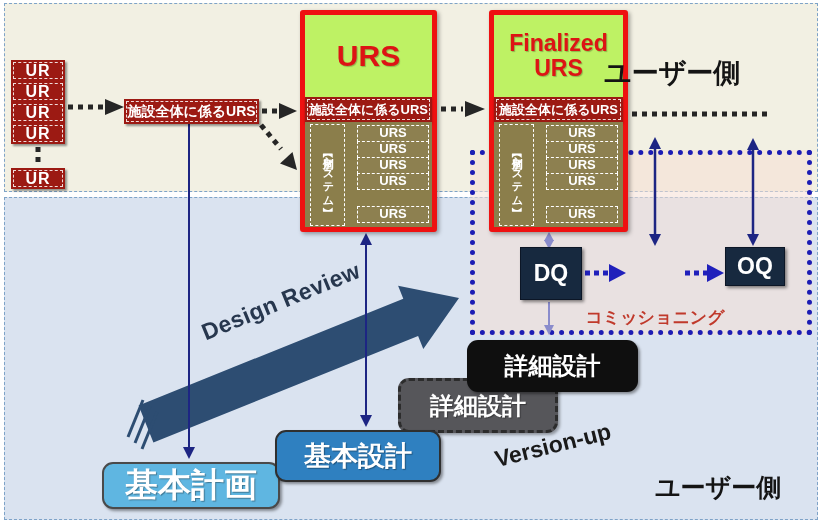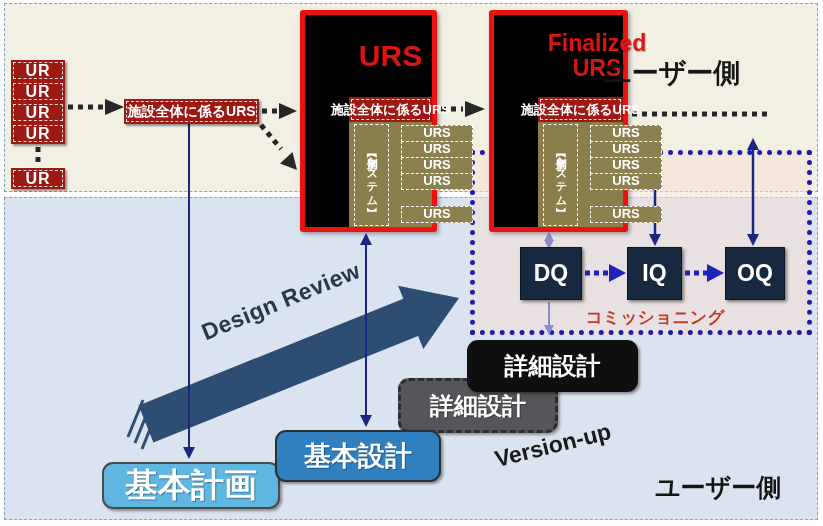--- a/index.html
+++ b/index.html
@@ -20,22 +20,22 @@
   #connectors{position:absolute;left:0;top:0;width:823px;height:526px;z-index:2;pointer-events:none;}
 
   
   .darkred{background:#9c1a13;color:#fff;font-weight:bold;display:flex;align-items:center;
            justify-content:center;outline:1px dashed rgba(255,255,255,0.85);outline-offset:-3px;
            box-shadow:1.5px 1.5px 2px rgba(0,0,0,0.4);z-index:3;}
   .ur{left:11px;width:54px;height:21px;font-size:16px;letter-spacing:1px;text-align:center;}
   .facility-bar{left:124px;top:99px;width:135px;height:25px;font-size:14px;white-space:nowrap;}
 
   
-  .urs-big{border:5px solid #ee1111;background:#000000;border-radius:3px;
-           box-shadow:2px 2px 4px rgba(0,0,0,0.35);z-index:3;padding-left:44px;}
+  .urs-big{border:5px solid #ee1111;background:#bef264;border-radius:3px;
+           box-shadow:2px 2px 4px rgba(0,0,0,0.35);z-index:3;}
   .urs-title{height:82px;display:flex;align-items:center;justify-content:center;
              color:#dd1414;font-weight:bold;text-align:center;
              text-shadow:1px 1px 1px rgba(0,0,0,0.25);}
   .inner-bar{position:relative;height:25px;background:#9c1a13;color:#fff;font-weight:bold;
              font-size:13px;display:flex;align-items:center;justify-content:center;
              outline:1px dashed rgba(255,255,255,0.85);outline-offset:-3px;white-space:nowrap;
              box-shadow:0 2px 2px rgba(0,0,0,0.3);}
   .khaki{position:relative;height:105px;background:#8b7e4b;}
   .vlabel{position:absolute;left:5px;top:2px;width:33px;height:100px;border:1px dashed #fff;
           color:#fff;font-weight:bold;font-size:11px;line-height:1.05;writing-mode:vertical-rl;
@@ -161,22 +161,21 @@
       <div class="vlabel">【個別システム】</div>
       <div class="urs-small" style="top:3px">URS</div>
       <div class="urs-small" style="top:19px">URS</div>
       <div class="urs-small" style="top:35px">URS</div>
       <div class="urs-small" style="top:51px">URS</div>
       <div class="urs-small" style="top:84px">URS</div>
     </div>
   </div>
 
   <div class="abs qbox" style="left:520px;top:247px;width:62px;height:53px;">DQ</div>
-  <div class="abs qbox" style="left:627px;top:247px;width:55px;height:53px;">IQ</div>
-  <div class="abs qbox" style="left:725px;top:247px;width:60px;height:53px;">OQ</div>
+  <div class="abs qbox" style="left:725px;top:247px;width:60px;height:39px;">OQ</div>
   <div class="abs comm-label" style="left:575px;top:306px;width:160px;">コミッショニング</div>
 
   <div class="abs phase detail-gray">詳細設計</div>
   <div class="abs phase detail-black">詳細設計</div>
   <div class="abs phase basic-design">基本設計</div>
   <div class="abs phase basic-plan">基本計画</div>
 
   <div class="abs side-label" style="left:604px;top:55px;font-size:27px;">ユーザー側</div>
   <div class="abs side-label" style="left:655px;top:471px;font-size:25px;">ユーザー側</div>
   <div class="abs design-review">Design Review</div>

